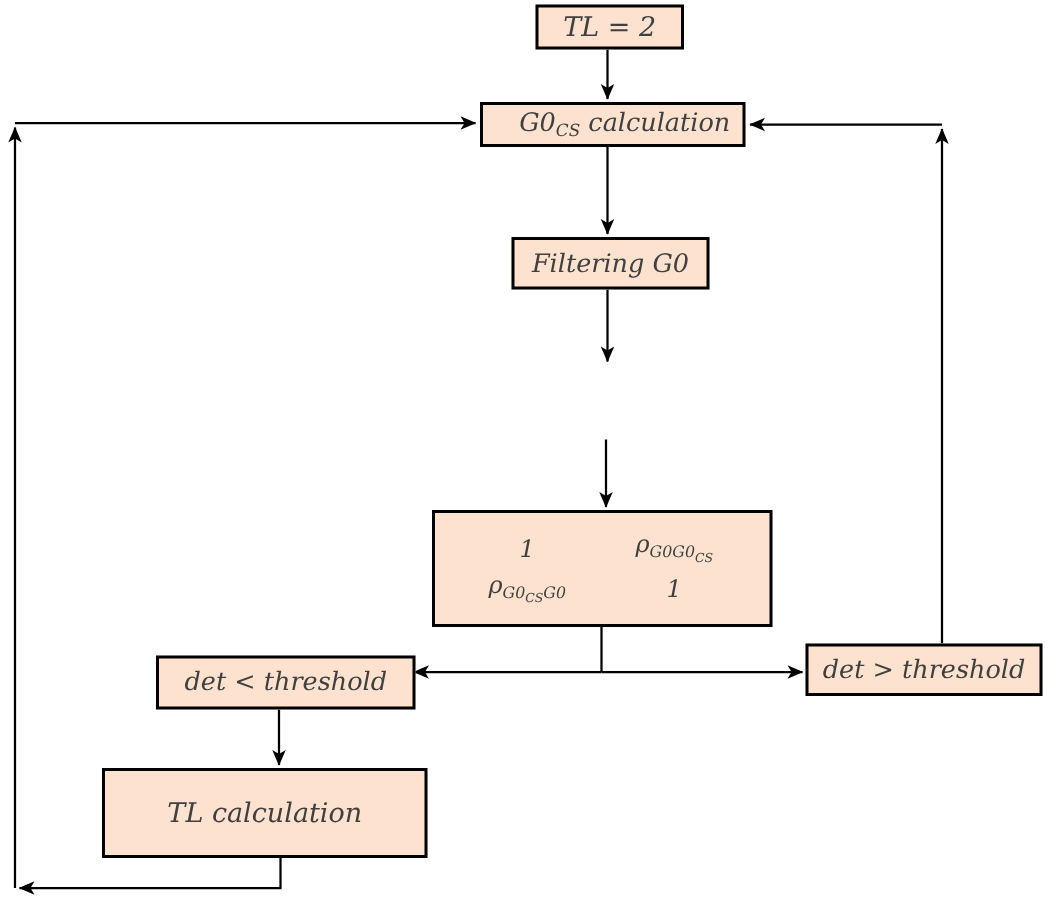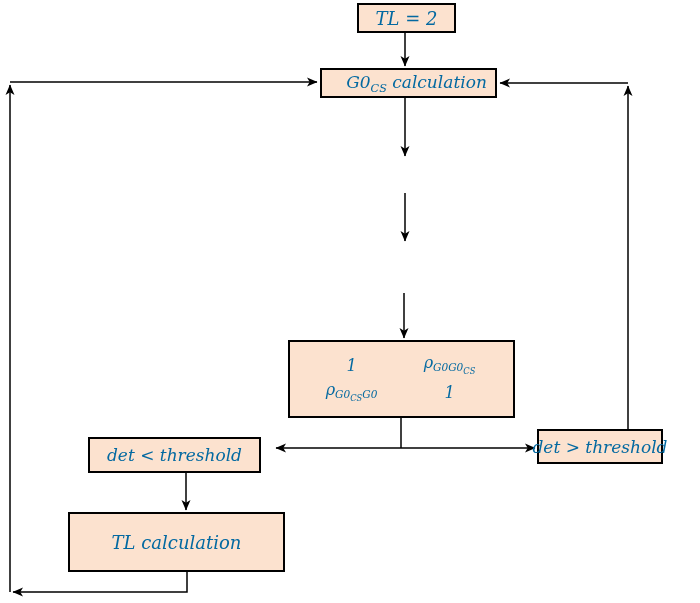--- a/index.html
+++ b/index.html
@@ -16,30 +16,30 @@
     position: absolute;
     z-index: 2;
     box-sizing: border-box;
     background: var(--box_fill, #fce2cf);
     border: 2px solid var(--box_border, #000000);
     display: flex;
     align-items: center;
     justify-content: center;
     font-style: italic;
     font-size: 18px;
-    color: #0369a1;
+    color: #404040;
     white-space: nowrap;
   }
   .n-tl2      { left: 357px; top: 3px;   width: 99px;  height: 30px; }
   .n-g0cs     { left: 320px; top: 68px;  width: 177px; height: 30px; font-size: 17px; padding-left: 16px; }
   .n-filtering{ left: 341px; top: 158px; width: 132px; height: 35px; font-size: 17px; }
   .n-p        { left: 253px; top: 243px; width: 295px; height: 50px; font-size: 17px; }
   .n-matrix   { left: 288px; top: 340px; width: 227px; height: 78px; font-size: 16px; }
-  .n-detlt    { left: 88px; top: 437px; width: 173px; height: 36px; font-size: 17px; }
-  .n-detgt    { left: 537px; top: 429px; width: 126px; height: 35px; font-size: 17px; }
+  .n-detlt    { left: 104px; top: 437px; width: 173px; height: 36px; font-size: 17px; }
+  .n-detgt    { left: 537px; top: 429px; width: 158px; height: 35px; font-size: 17px; }
   .n-tlcalc   { left: 68px;  top: 512px; width: 217px; height: 60px; text-align: right; }
 
   
   .sg-n      { font-style: italic; }
   .sg-sub    { font-style: italic; font-size: 66%; vertical-align: -0.32em; }
   .sg-subsub { font-style: italic; font-size: 52%; vertical-align: -0.78em; }
   .sg-sup    { font-style: italic; font-size: 66%; vertical-align: 0.5em; }
 
   
   .det-wrap { display: flex; align-items: center; justify-content: center; gap: 14px; width: 100%; }
@@ -82,20 +82,23 @@
   </svg>
 
   <div class="node n-tl2">
     <span>TL = 2</span>
   </div>
 
   <div class="node n-g0cs">
     <span><span class="sg-n">G0</span><span class="sg-sub">CS</span><span class="sg-n"> calculation</span></span>
   </div>
 
+  <div class="node n-filtering">
+    <span>Filtering G0</span>
+  </div>
 
 
   <div class="node n-matrix">
     <div class="det-wrap">
       <div class="det-bar"></div>
       <div class="det-grid">
         <span class="det-cell"><span class="sg-n">1</span></span>
         <span class="det-cell"><span class="sg-n">ρ</span><span class="sg-sub">G0G0</span><span class="sg-subsub">CS</span></span>
         <span class="det-cell"><span class="sg-n">ρ</span><span class="sg-sub">G0</span><span class="sg-subsub">CS</span><span class="sg-sub">G0</span></span>
         <span class="det-cell"><span class="sg-n">1</span></span>

